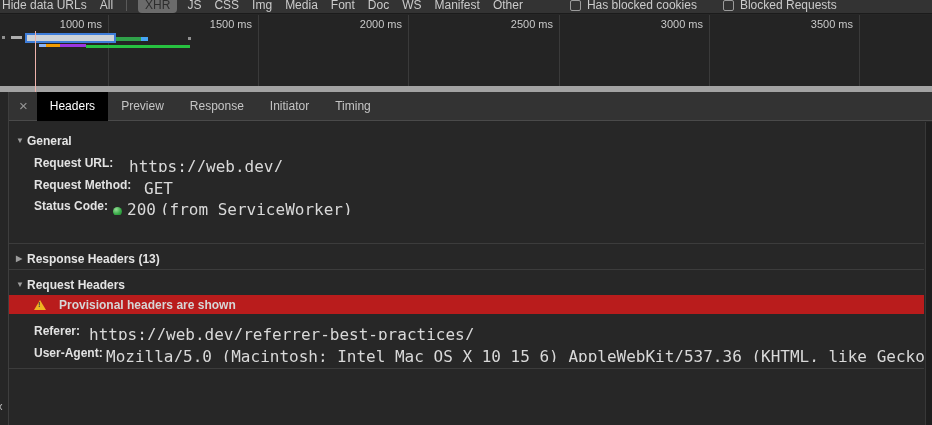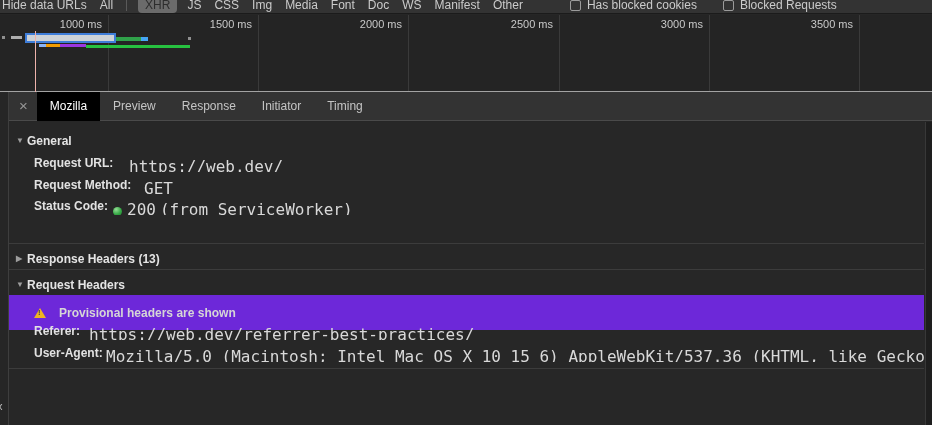--- a/index.html
+++ b/index.html
@@ -15,21 +15,21 @@
   .f-item { margin-right:13px; cursor:default; }
   .vsep { width:1px; height:12px; background:#5a5a5a; margin-right:11px; }
   .pill { background:#6b6b6b; color:#2d2d2d; border-radius:4px; padding:1px 7px; margin-right:10px; }
   .cb { width:11px; height:11px; border:1px solid #9b9b9b; border-radius:2px; background:transparent;
         display:inline-block; margin:0 6px -1px 0; }
   .cb-group { display:flex; align-items:center; margin-right:26px; }
   .f-gap { width:34px; }
 
   
   .timeline { position:absolute; top:15px; left:0; width:932px; height:77px; background:#242424;
-              border-bottom:1px solid #a3a3a3; }
+              border-bottom:6px solid #a3a3a3; }
   .gridline { position:absolute; top:0; bottom:0; width:1px; background:#3a3a3a; }
   .tick { position:absolute; top:3px; width:75px; text-align:right; font-size:11px; color:#c9c9c9; }
   .wbar { position:absolute; }
 
   
   .left-strip-border { position:absolute; left:8px; top:92px; bottom:0; width:1px; background:#3e3e3e; }
   .tab-bar { position:absolute; top:92px; left:9px; right:0; height:29px; background:#333333;
              border-bottom:1px solid #4a4a4a; display:flex; align-items:center; font-size:12px; }
   .tab-close { color:#969696; font-size:15px; padding:0 9px 0 10px; line-height:28px; cursor:default; }
   .tab { color:#c5c5c5; padding:0 13px; height:29px; line-height:29px; }
@@ -41,21 +41,21 @@
   .drow { position:absolute; left:0; right:8px; height:16px; white-space:nowrap; overflow:hidden; }
   .sec-head { font-weight:bold; color:#e4e4e4; }
   .tri { position:absolute; left:7px; top:2px; font-size:8px; color:#9d9d9d; }
   .sec-title { position:absolute; left:18px; top:0; font-weight:bold; }
   .hname { position:absolute; left:25px; top:0; font-weight:bold; color:#e2e2e2; }
   .hval { font-family:"DejaVu Sans Mono", monospace; font-size:16px; color:#d9d9d9; }
   .divider { position:absolute; left:0; right:8px; height:1px; background:#3c3c3c; }
   .status-dot { display:inline-block; width:9px; height:9px; border-radius:50%;
                 background:radial-gradient(circle at 35% 28%, #95dd95, #35a845 55%, #1e7d2f);
                 margin:0 5px -1px 0; }
-  .prov-row { position:absolute; left:0; right:8px; height:35px; background:#6d28d9;
+  .prov-row { position:absolute; left:0; right:8px; height:19px; background:#b91c1c;
               display:flex; align-items:center; }
   .warn { position:relative; display:inline-block; width:0; height:0; margin-left:25px; margin-right:13px;
           border-left:6px solid transparent; border-right:6px solid transparent;
           border-bottom:10px solid #efb421; }
   .warn::after { content:"!"; position:absolute; left:-2px; top:0px; font-size:8px; font-weight:bold;
                  color:#4b4b4b; font-family:"Liberation Sans", sans-serif; }
   .prov-text { font-weight:bold; color:#d6d6d6; }
   .scroll-track { position:absolute; right:0; top:122px; bottom:0; width:7px; background:#1e1e1e;
                   border-left:1px solid #383838; }
   .bl-artifact { position:absolute; left:-3px; top:400px; font-size:11px; color:#bdbdbd; }
@@ -117,21 +117,21 @@
         <div class="wbar" style="left: 60px; top: 29px; width: 26px; height: 3px; background: rgb(156, 54, 224);"></div>
         <div class="wbar" style="left: 86px; top: 30px; width: 104px; height: 3px; background: rgb(39, 193, 64);"></div>
         <div class="wbar" style="left: 35px; top: 16px; width: 1px; height: 61px; background: rgb(238, 178, 171);"></div>
       </div>
   </div>
 
   <div class="left-strip-border"></div>
 
   <div class="tab-bar">
     <span class="tab-close">×</span>
-    <span class="tab active">Mozilla</span>
+    <span class="tab active">Headers</span>
     <span class="tab">Preview</span>
     <span class="tab">Response</span>
     <span class="tab">Initiator</span>
     <span class="tab">Timing</span>
   </div>
 
   <div class="details">
 
     <div class="drow sec-head" style="top:12px">
       <span class="tri">▼</span>

